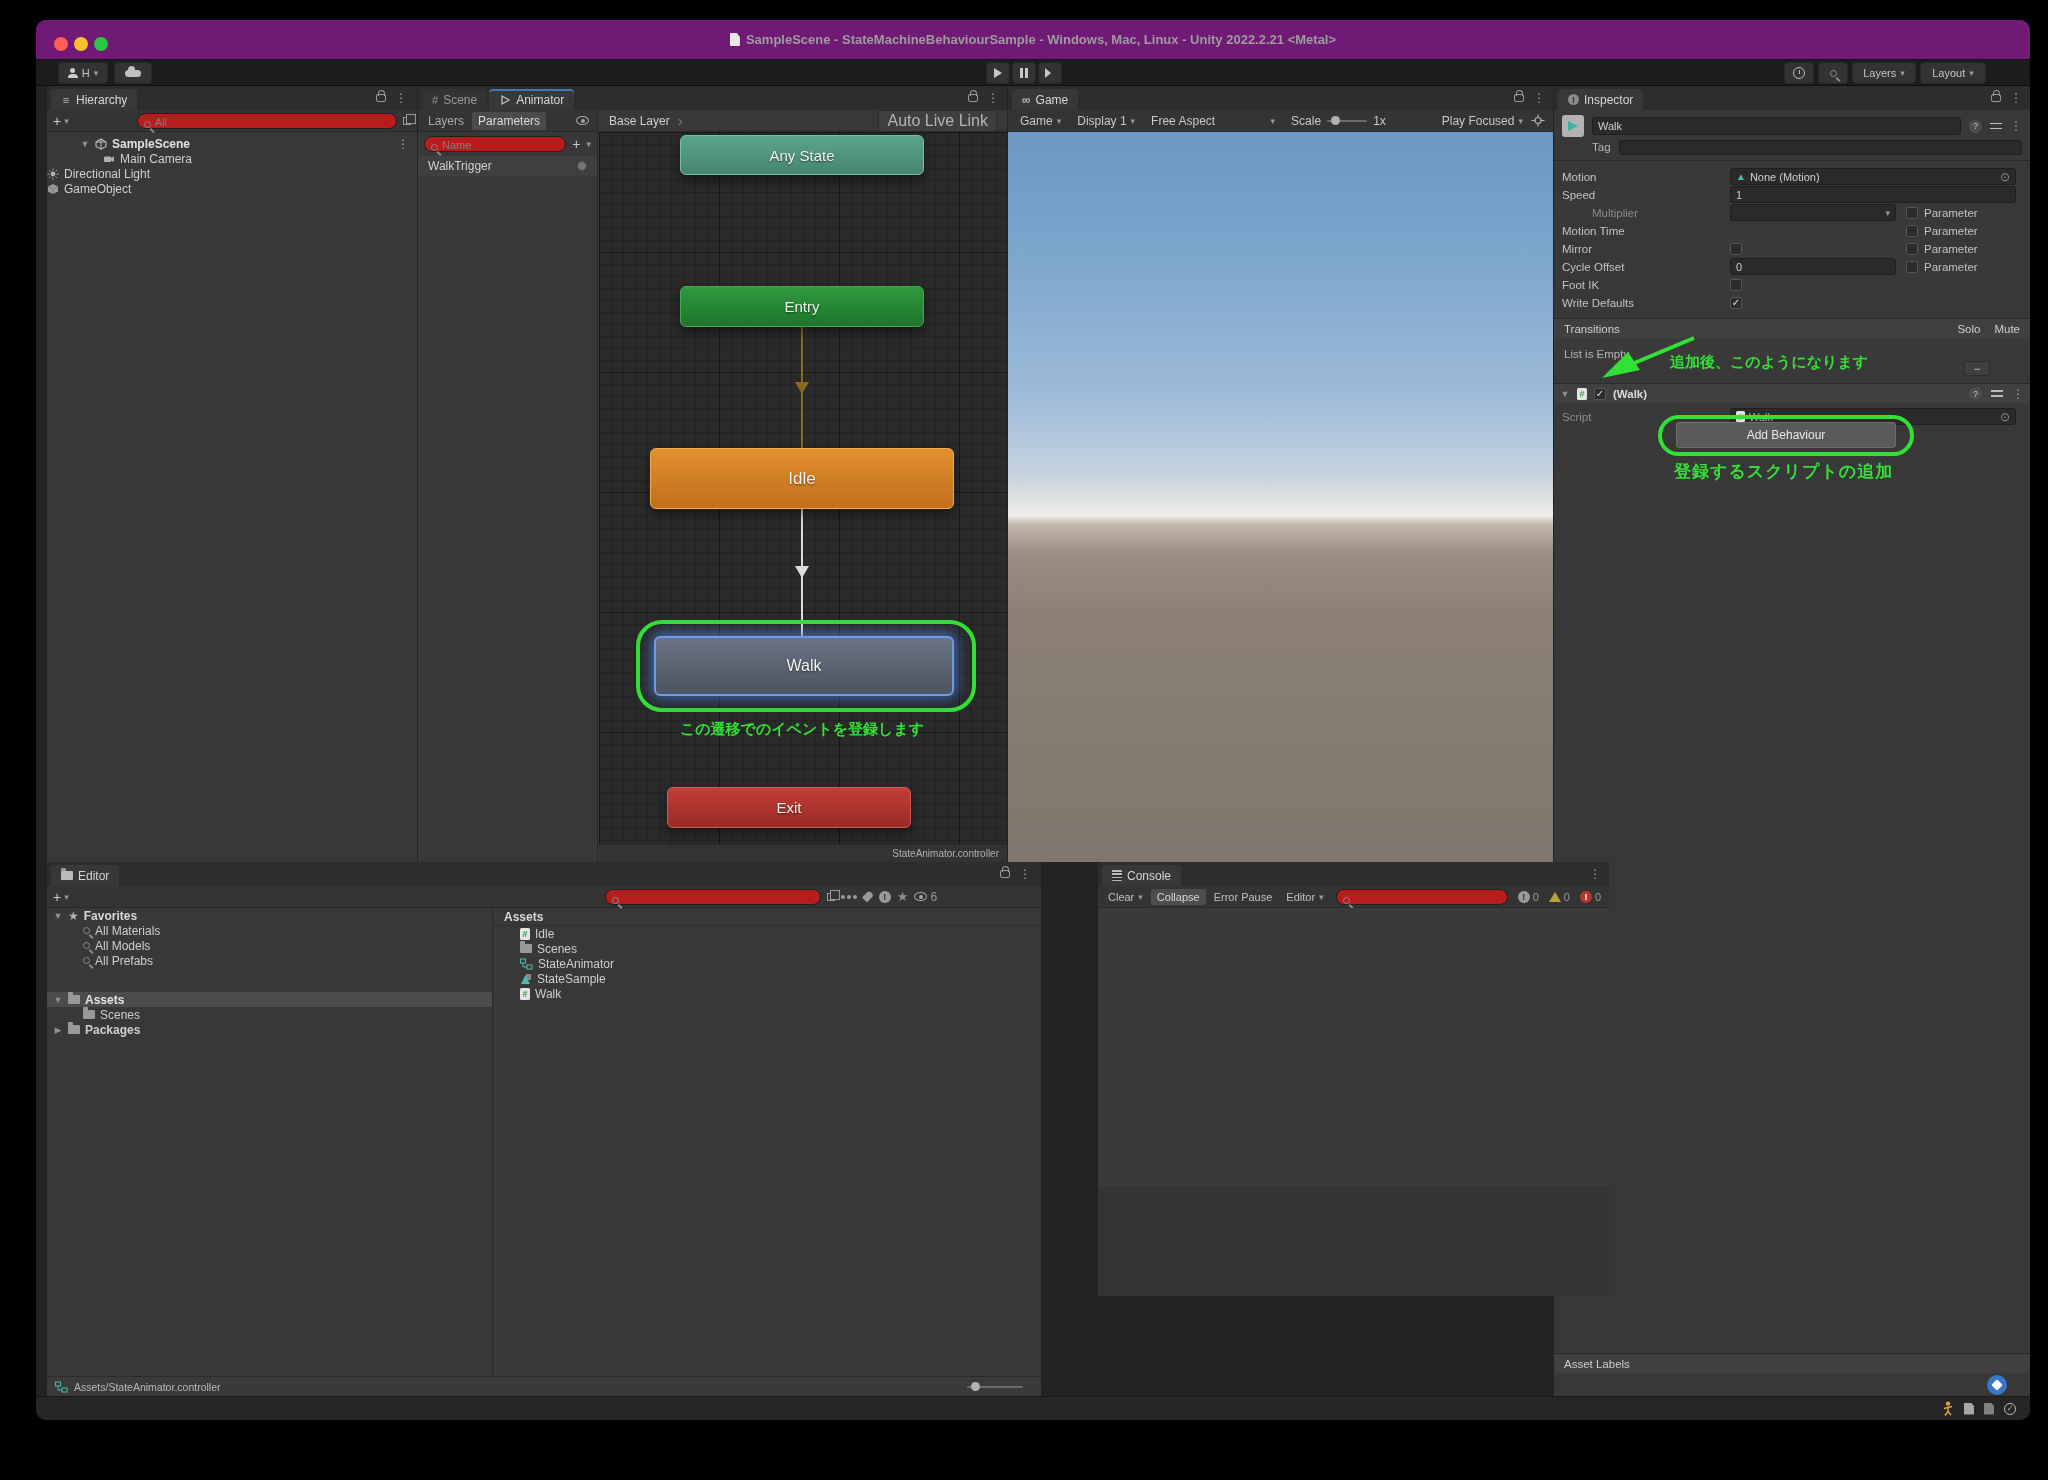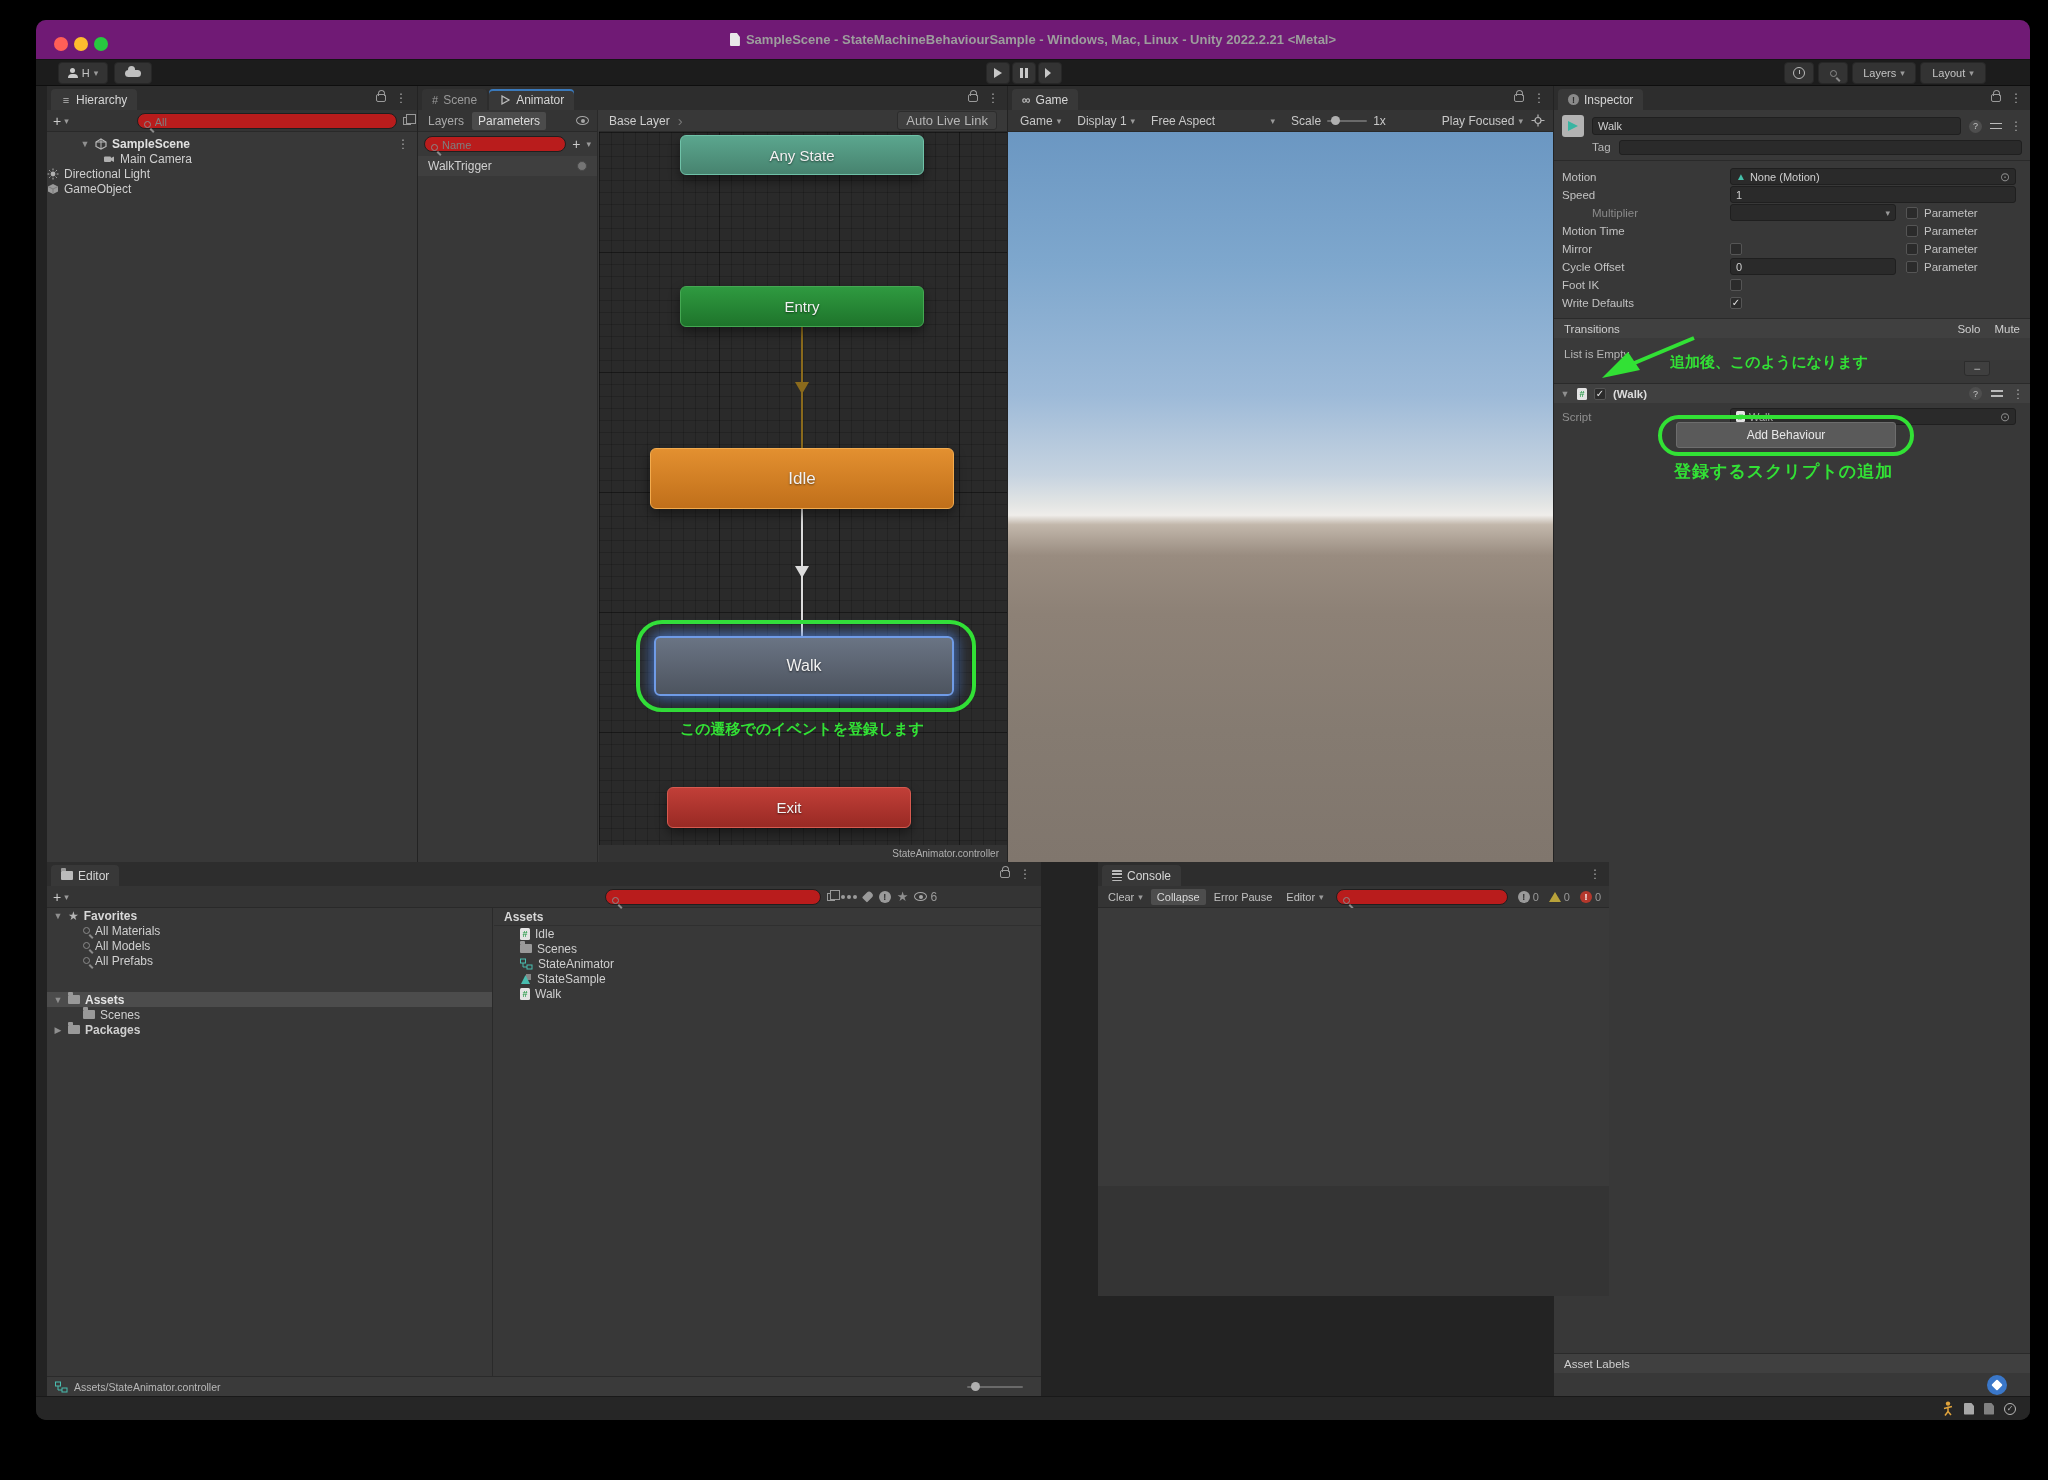--- a/index.html
+++ b/index.html
@@ -249,21 +249,21 @@
       </div>
       <div class="ab" style="left:0;right:0;top:46px;height:20px;background:#3f3f3f;display:flex;align-items:center;padding:0 10px">
         <span style="color:#d0d0d0">WalkTrigger</span>
         <span class="radio" style="margin-left:auto"></span>
       </div>
     </div>
 
     <div class="ab" style="left:181px;top:24px;right:0;height:22px;background:#383838;border-bottom:1px solid #2a2a2a;display:flex;align-items:center;padding:0 10px">
       <span style="color:#cfcfcf">Base Layer</span>
       <span style="color:#777;font-size:15px;margin-left:8px">›</span>
-      <span style="margin-left:auto;color:#b5b5b5;background:#3f3f3f;border:1px solid #2c2c2c;border-radius:3px;padding:1px 8px;font-size:13px">Auto Live Link</span>
+      <span style="margin-left:auto;color:#b5b5b5;background:#3f3f3f;border:1px solid #2c2c2c;border-radius:3px;padding:1px 8px;font-size:16px">Auto Live Link</span>
     </div>
 
     <div id="graph" class="ab" style="left:181px;top:46px;width:408px;height:713px">
       <svg class="ab" style="left:0;top:0" width="408" height="713">
         <line x1="203" y1="195" x2="203" y2="316" stroke="#8a6a1c" stroke-width="2"></line>
         <polygon points="196,250 210,250 203,262" fill="#8a6a1c"></polygon>
         <line x1="203" y1="377" x2="203" y2="504" stroke="#dcdcdc" stroke-width="2"></line>
         <polygon points="196,434 210,434 203,446" fill="#dcdcdc"></polygon>
       </svg>
       <div class="node n-any" style="left:81px;top:3px;width:244px;height:40px">

